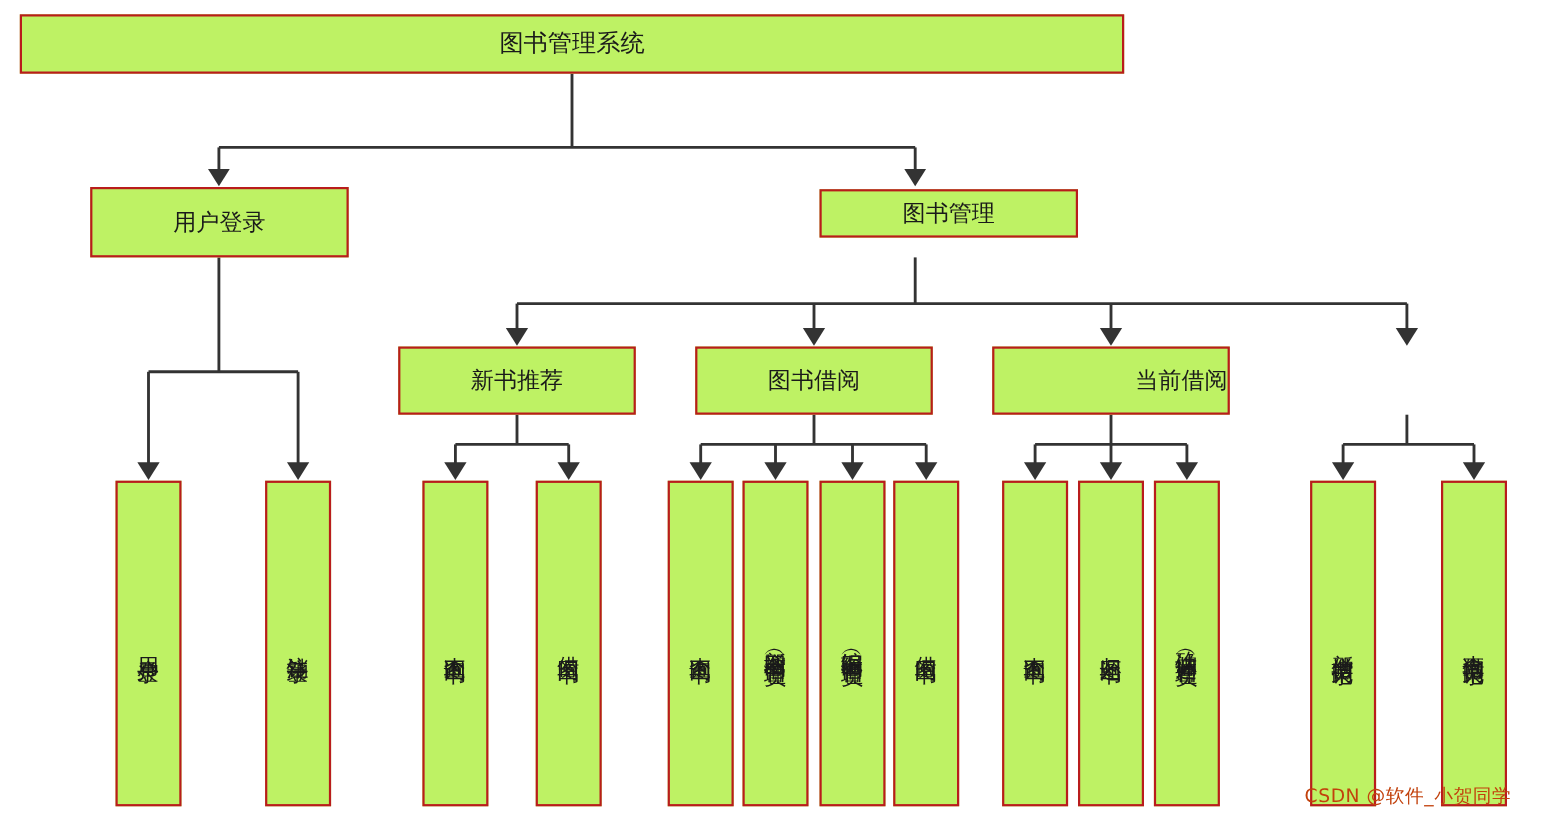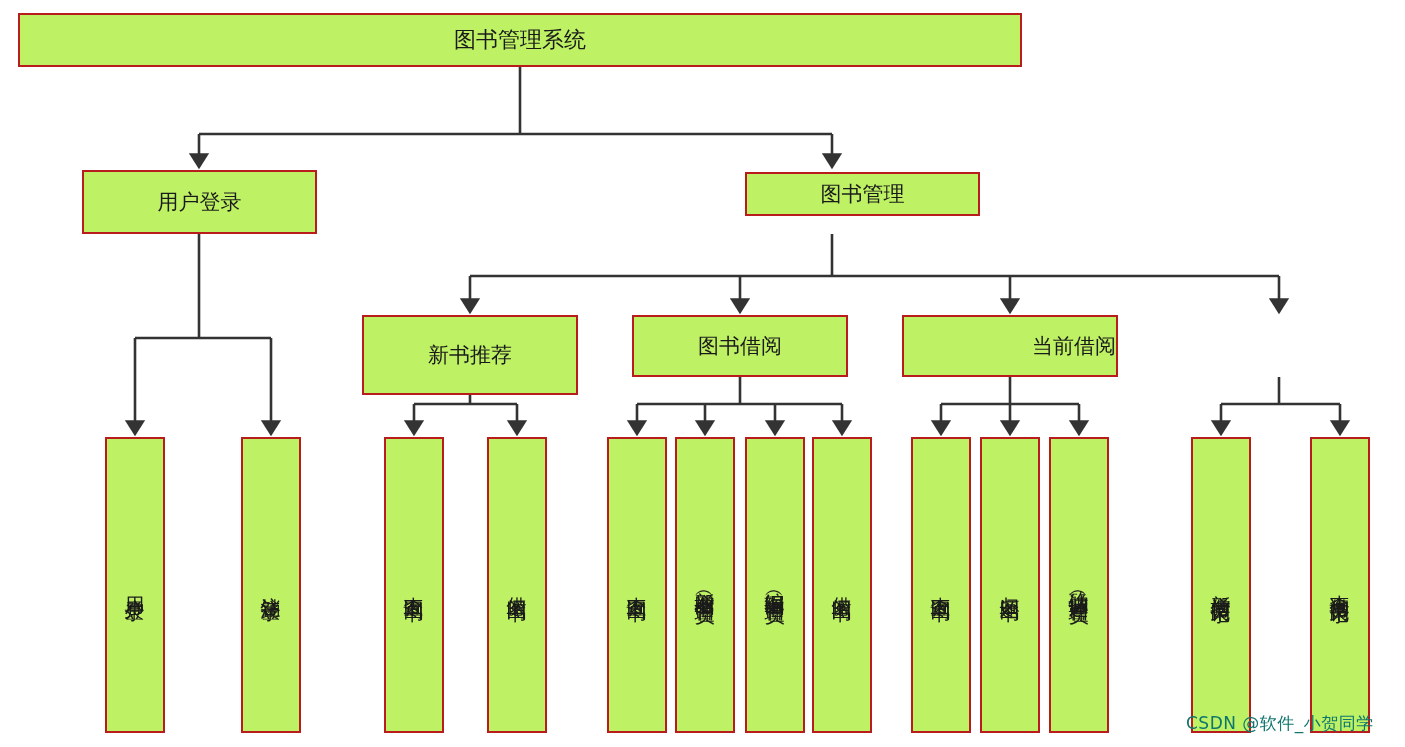--- a/index.html
+++ b/index.html
@@ -63,21 +63,21 @@
     font-size: 20px;
     letter-spacing: 2px;
     line-height: 1;
     white-space: nowrap;
   }
   .watermark {
     position: absolute;
     left: 1186px;
     top: 712px;
     font-size: 17px;
-    color: #0f766e;
+    color: #c2410c;
     letter-spacing: 0.5px;
     white-space: nowrap;
     font-family: "DejaVu Sans", "Liberation Sans", sans-serif;
   }
 </style>
 </head>
 <body>
 
 <div id="diagram-root">
 
@@ -139,21 +139,21 @@
   </div>
 
   <div class="node horizontal" style="left:82px; top:170px; width:235px; height:64px;">
     <span class="node-label">用户登录</span>
   </div>
 
   <div class="node horizontal" style="left:713px; top:172px; width:235px; height:44px;margin-left:32px;">
     <span class="node-label">图书管理</span>
   </div>
 
-  <div class="node horizontal" style="left:362px; top:315px; width:216px; height:80px;">
+  <div class="node horizontal" style="left:362px; top:315px; width:216px; height:62px;">
     <span class="node-label">新书推荐</span>
   </div>
 
   <div class="node horizontal" style="left:632px; top:315px; width:216px; height:62px;">
     <span class="node-label">图书借阅</span>
   </div>
 
   <div class="node horizontal" style="left:902px; top:315px; width:216px; height:62px;justify-content:flex-end;">
     <span class="node-label">当前借阅</span>
   </div>

